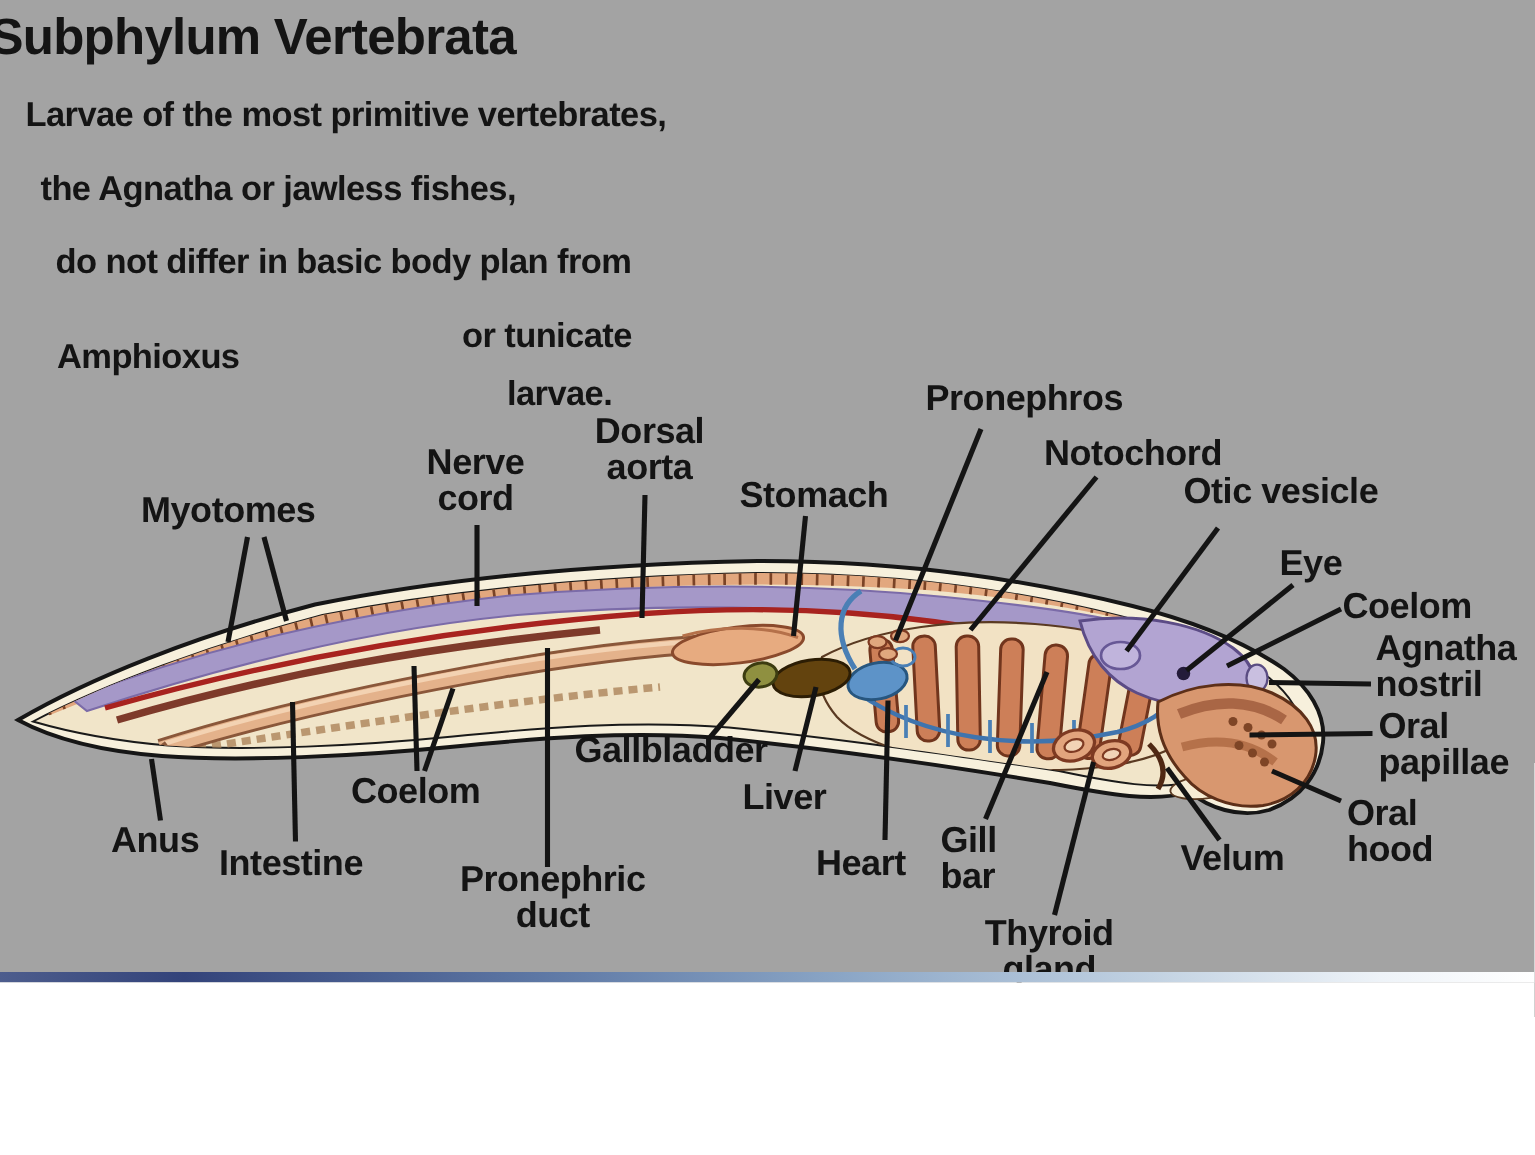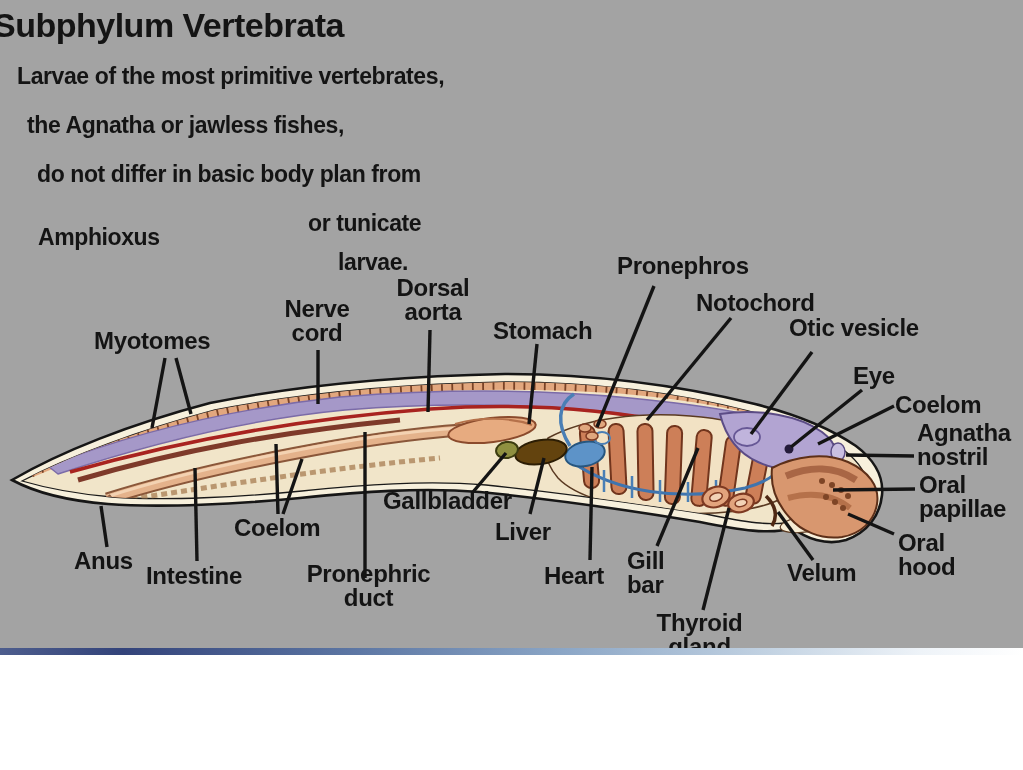--- a/index.html
+++ b/index.html
@@ -193,20 +193,20 @@
   <div class="lbl" style="left:898px;top:531px">Oral
 hood</div>
   <div class="lbl" style="left:787px;top:561px">Velum</div>
   <div class="lbl center" style="left:652px;top:611px;width:95px">Thyroid
 gland</div>
   <div class="lbl" style="left:627px;top:549px">Gill
 bar</div>
   <div class="lbl" style="left:544px;top:564px">Heart</div>
   <div class="lbl" style="left:495px;top:520px">Liver</div>
   <div class="lbl" style="left:383px;top:489px">Gallbladder</div>
-  <div class="lbl center" style="left:296px;top:562px;width:145px">Pronephric
+  <div class="lbl center" style="left:296px;top:575px;width:145px">Pronephric
 duct</div>
   <div class="lbl" style="left:146px;top:564px">Intestine</div>
   <div class="lbl" style="left:74px;top:549px">Anus</div>
   <div class="lbl" style="left:234px;top:516px">Coelom</div>
 
   <div id="bottombar"></div>
 </div>
 
 </body></html>

